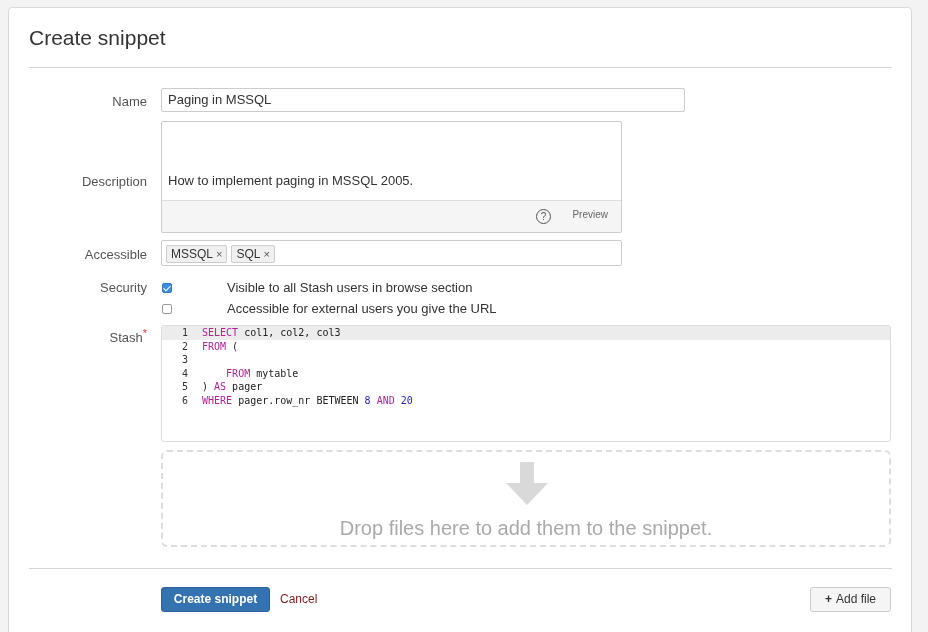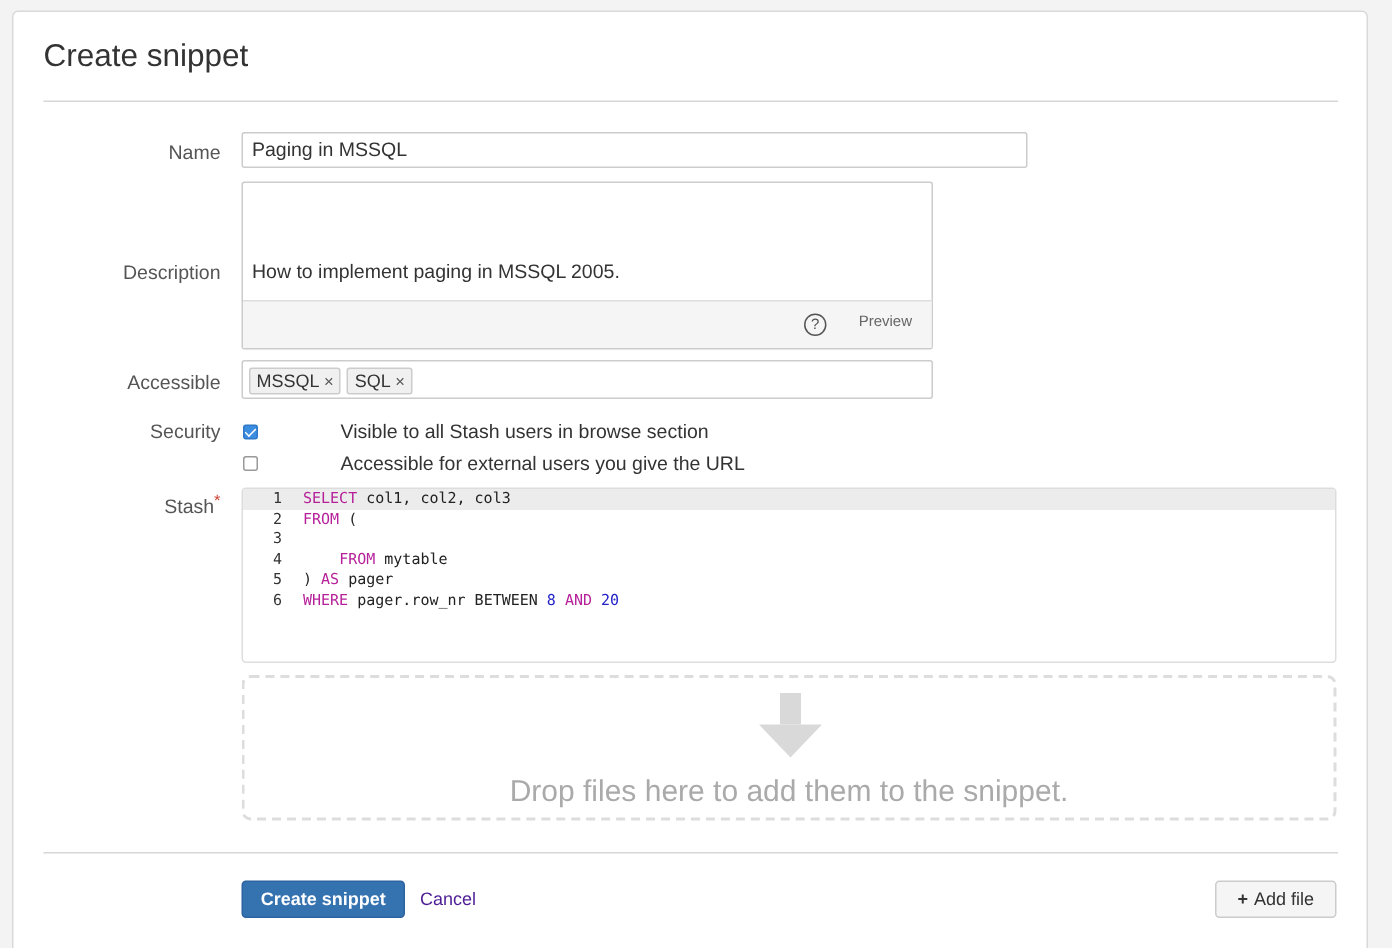--- a/index.html
+++ b/index.html
@@ -84,21 +84,21 @@
   .arrow-head {
     position: absolute; left: 343px; top: 31px; width: 0; height: 0;
     border-left: 21px solid transparent; border-right: 21px solid transparent; border-top: 22px solid #d9d9d9;
   }
   .drop-text { position: absolute; left: 0; right: 0; top: 65px; text-align: center; font-size: 20px; color: #aaa; }
   .btn-primary {
     position: absolute; left: 161px; top: 587px; width: 109px; height: 25px; box-sizing: border-box;
     background: #3572b0; border: 1px solid #2d63a0; border-radius: 3px; color: #fff;
     font-size: 12px; font-weight: bold; line-height: 23px; text-align: center; cursor: pointer;
   }
-  .cancel-link { position: absolute; left: 280px; top: 592px; font-size: 12px; color: #4c1d95; cursor: pointer; }
+  .cancel-link { position: absolute; left: 280px; top: 592px; font-size: 12px; color: #7f1d1d; cursor: pointer; }
   .btn-secondary {
     position: absolute; left: 810px; top: 587px; width: 81px; height: 25px; box-sizing: border-box;
     background: #f5f5f5; border: 1px solid #ccc; border-radius: 3px; color: #333;
     font-size: 12px; line-height: 23px; text-align: center; cursor: pointer;
   }
   .plus { font-weight: bold; margin-right: 4px; }
 </style>
 </head>
 <body>
 

